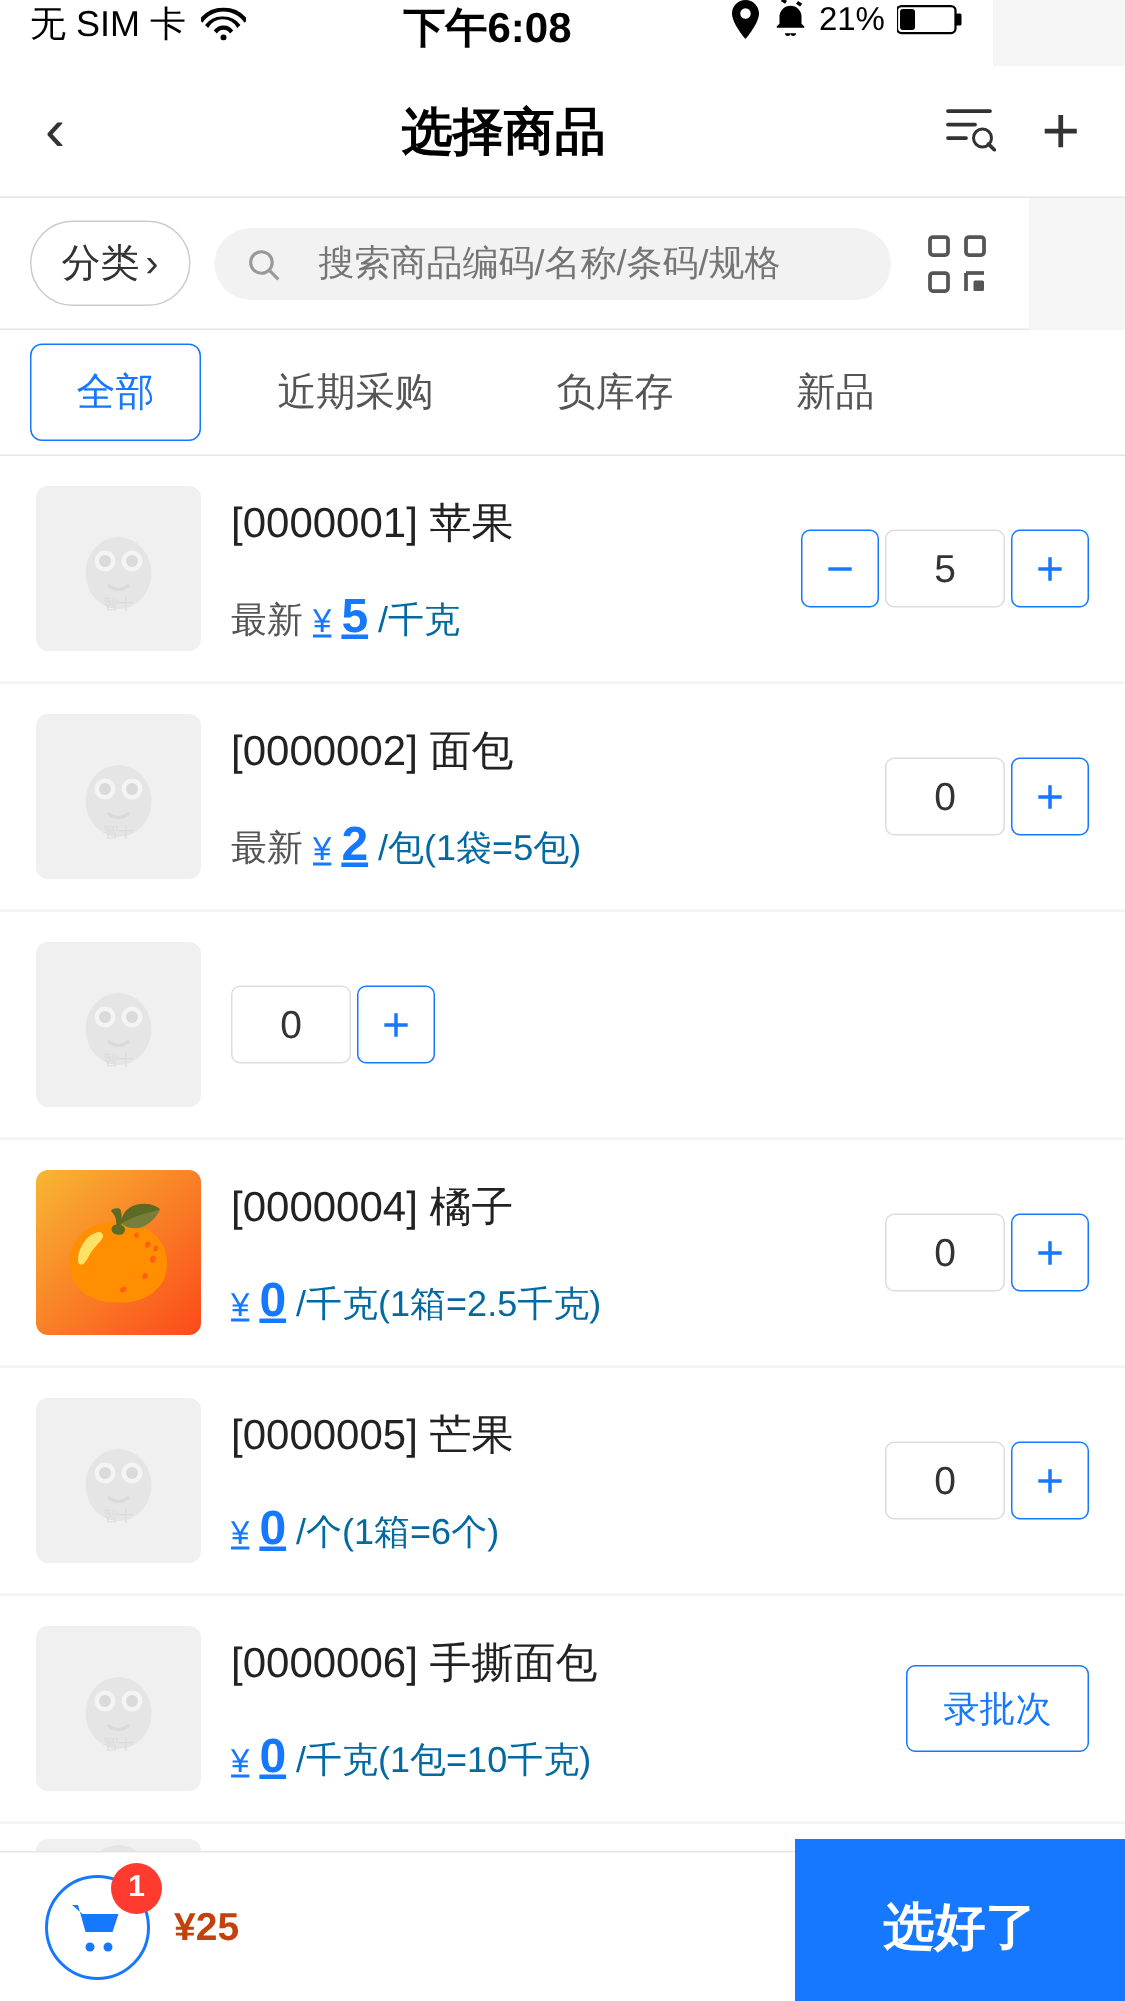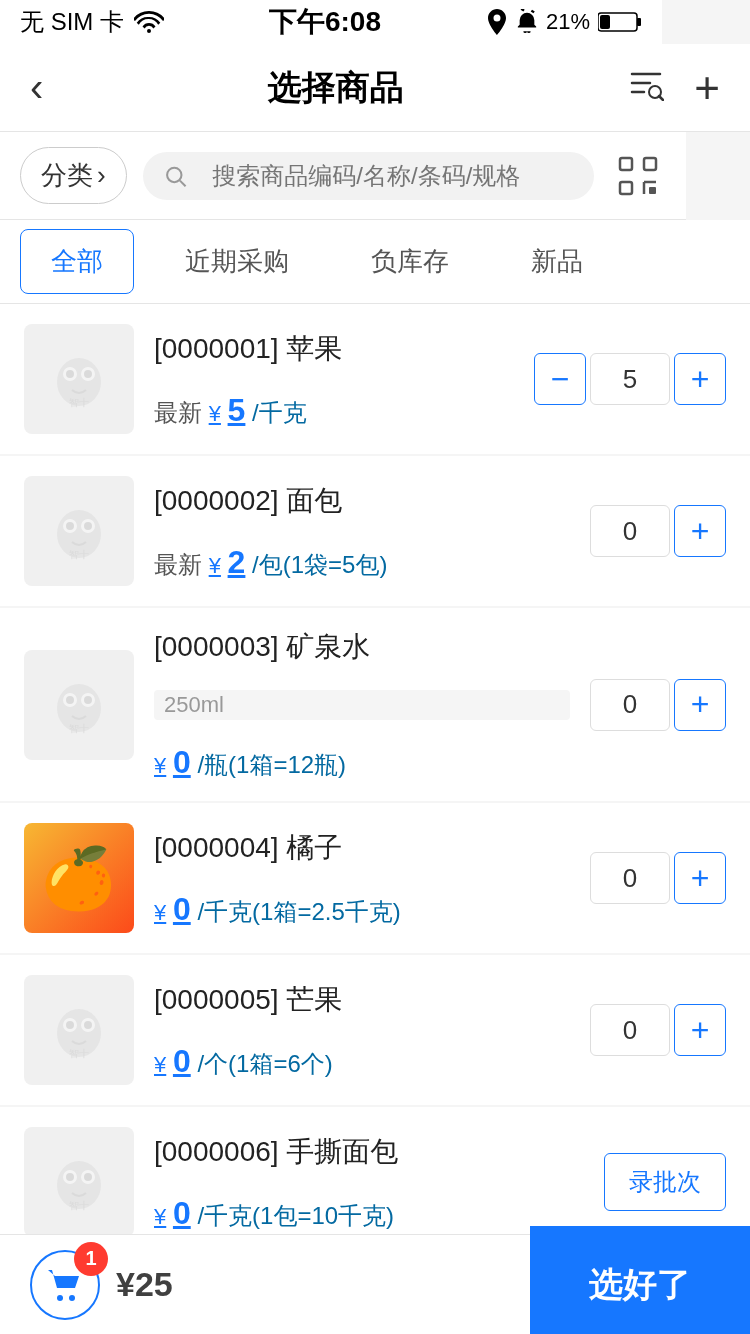--- a/index.html
+++ b/index.html
@@ -12,21 +12,21 @@
       color: #333;
       font-size: 28px;
     }
 
     
     .status-bar {
       width: 662px;
       height: 44px;
       background: #fff;
       display: flex;
-      align-items: center;
+      align-items: flex-start;
       justify-content: space-between;
       padding: 0 20px;
       font-size: 24px;
       color: #000;
     }
     .status-left { display: flex; align-items: center; gap: 10px; }
     .status-center { font-size: 28px; font-weight: 600; }
     .status-right { display: flex; align-items: center; gap: 8px; font-size: 22px; }
 
     
@@ -268,23 +268,23 @@
       background: #ff3b30;
       border-radius: 50%;
       color: #fff;
       font-size: 20px;
       display: flex;
       align-items: center;
       justify-content: center;
       font-weight: 700;
     }
     .cart-total {
-      font-size: 34px;
+      font-size: 26px;
       font-weight: 700;
-      color: #404040;
+      color: #c2410c;
     }
     .confirm-btn {
       width: 220px;
       height: 118px;
       background: #1677ff;
       color: #fff;
       font-size: 34px;
       font-weight: 600;
       border: none;
       cursor: pointer;
@@ -447,29 +447,20 @@
       <svg class="owl-logo" viewBox="0 0 70 70">
         <ellipse cx="35" cy="38" rx="22" ry="24" fill="#ccc"></ellipse>
         <circle cx="26" cy="30" r="7" fill="#fff"></circle>
         <circle cx="44" cy="30" r="7" fill="#fff"></circle>
         <circle cx="26" cy="30" r="4" fill="#aaa"></circle>
         <circle cx="44" cy="30" r="4" fill="#aaa"></circle>
         <path d="M28 46 Q35 52 42 46" fill="none" stroke="#aaa" stroke-width="2"></path>
         <text x="35" y="62" text-anchor="middle" font-size="10" fill="#aaa">智十</text>
       </svg>
     </div>
-    <div class="product-info">
-      <span class="product-name">[0000003] 矿泉水</span>
-      <span class="product-spec">250ml</span>
-      <div class="product-price">
-        <span class="currency">¥</span>
-        <span class="amount">0</span>
-        <span class="unit">/瓶(1箱=12瓶)</span>
-      </div>
-    </div>
     <div class="qty-control">
       <input class="qty-input" type="text" value="0" style="">
       <button class="qty-btn">+</button>
     </div>
   </div>
 
   <div class="product-item">
     <div class="orange-img">🍊</div>
     <div class="product-info">
       <span class="product-name">[0000004] 橘子</span>

